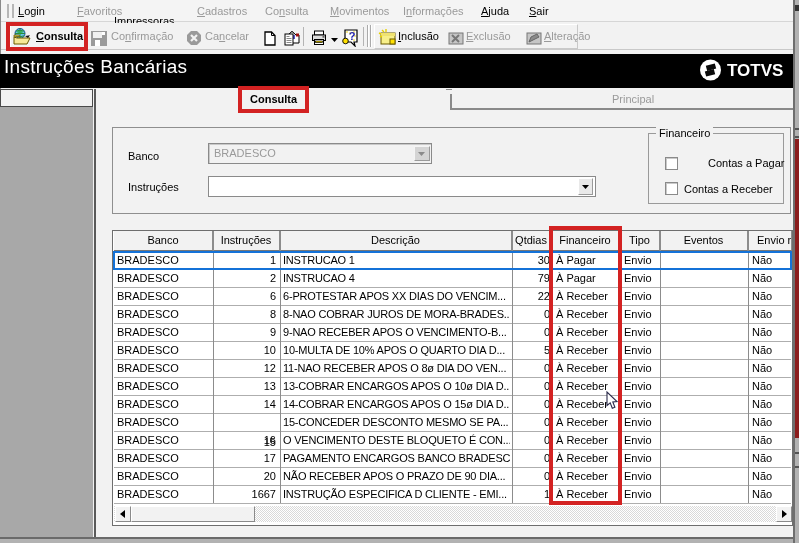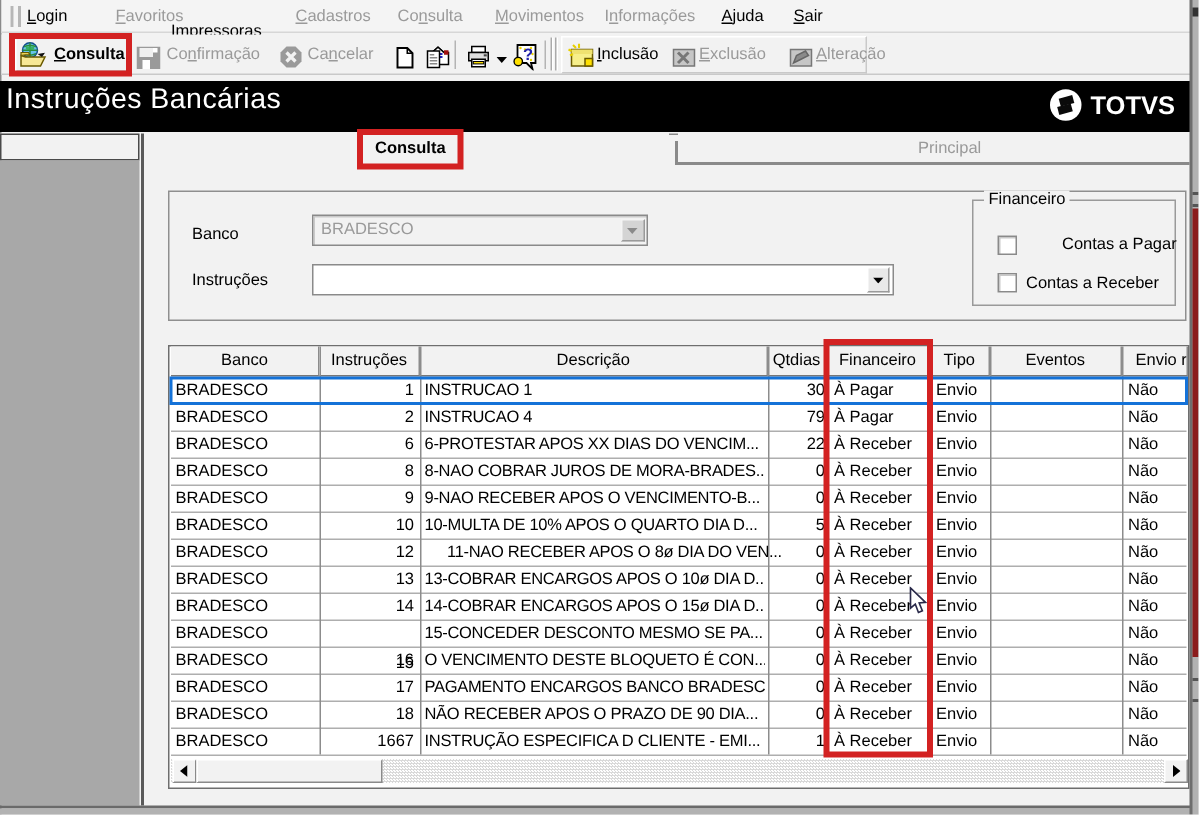--- a/index.html
+++ b/index.html
@@ -209,21 +209,21 @@
 <span class="gc" style="left:752px;top:326px">Não</span>
 <span class="gc" style="left:117px;top:344px">BRADESCO</span>
 <span class="gc gr" style="left:213px;width:63px;top:344px">10</span>
 <span class="gc" style="left:283px;top:344px;width:227px;overflow:hidden;white-space:nowrap;letter-spacing:-.2px">10-MULTA DE 10% APOS O QUARTO DIA D...</span>
 <span class="gc gr" style="left:500px;width:50px;top:344px">5</span>
 <span class="gc" style="left:556px;top:344px">À Receber</span>
 <span class="gc" style="left:624px;top:344px">Envio</span>
 <span class="gc" style="left:752px;top:344px">Não</span>
 <span class="gc" style="left:117px;top:362px">BRADESCO</span>
 <span class="gc gr" style="left:213px;width:63px;top:362px">12</span>
-<span class="gc" style="left:298px;top:362px;width:227px;overflow:hidden;white-space:nowrap;letter-spacing:-.2px">11-NAO RECEBER APOS O 8ø DIA DO VEN...</span>
+<span class="gc" style="left:283px;top:362px;width:227px;overflow:hidden;white-space:nowrap;letter-spacing:-.2px">11-NAO RECEBER APOS O 8ø DIA DO VEN...</span>
 <span class="gc gr" style="left:500px;width:50px;top:362px">0</span>
 <span class="gc" style="left:556px;top:362px">À Receber</span>
 <span class="gc" style="left:624px;top:362px">Envio</span>
 <span class="gc" style="left:752px;top:362px">Não</span>
 <span class="gc" style="left:117px;top:380px">BRADESCO</span>
 <span class="gc gr" style="left:213px;width:63px;top:380px">13</span>
 <span class="gc" style="left:283px;top:380px;width:227px;overflow:hidden;white-space:nowrap;letter-spacing:-.2px">13-COBRAR ENCARGOS APOS O 10ø DIA D...</span>
 <span class="gc gr" style="left:500px;width:50px;top:380px">0</span>
 <span class="gc" style="left:556px;top:380px">À Receber</span>
 <span class="gc" style="left:624px;top:380px">Envio</span>
@@ -250,21 +250,21 @@
 <span class="gc" style="left:624px;top:434px">Envio</span>
 <span class="gc" style="left:752px;top:434px">Não</span>
 <span class="gc" style="left:117px;top:452px">BRADESCO</span>
 <span class="gc gr" style="left:213px;width:63px;top:452px">17</span>
 <span class="gc" style="left:283px;top:452px;width:227px;overflow:hidden;white-space:nowrap;letter-spacing:-.2px">PAGAMENTO ENCARGOS BANCO BRADESC...</span>
 <span class="gc gr" style="left:500px;width:50px;top:452px">0</span>
 <span class="gc" style="left:556px;top:452px">À Receber</span>
 <span class="gc" style="left:624px;top:452px">Envio</span>
 <span class="gc" style="left:752px;top:452px">Não</span>
 <span class="gc" style="left:117px;top:470px">BRADESCO</span>
-<span class="gc gr" style="left:213px;width:63px;top:470px">18</span>
+<span class="gc gr" style="left:213px;width:63px;top:470px">20</span>
 <span class="gc" style="left:283px;top:470px;width:227px;overflow:hidden;white-space:nowrap;letter-spacing:-.2px">NÃO RECEBER APOS O PRAZO DE 90 DIA...</span>
 <span class="gc gr" style="left:500px;width:50px;top:470px">0</span>
 <span class="gc" style="left:556px;top:470px">À Receber</span>
 <span class="gc" style="left:624px;top:470px">Envio</span>
 <span class="gc" style="left:752px;top:470px">Não</span>
 <span class="gc" style="left:117px;top:488px">BRADESCO</span>
 <span class="gc gr" style="left:213px;width:63px;top:488px">1667</span>
 <span class="gc" style="left:283px;top:488px;width:227px;overflow:hidden;white-space:nowrap;letter-spacing:-.2px">INSTRUÇÃO ESPECIFICA D CLIENTE - EMI...</span>
 <span class="gc gr" style="left:500px;width:50px;top:488px">1</span>
 <span class="gc" style="left:556px;top:488px">À Receber</span>

